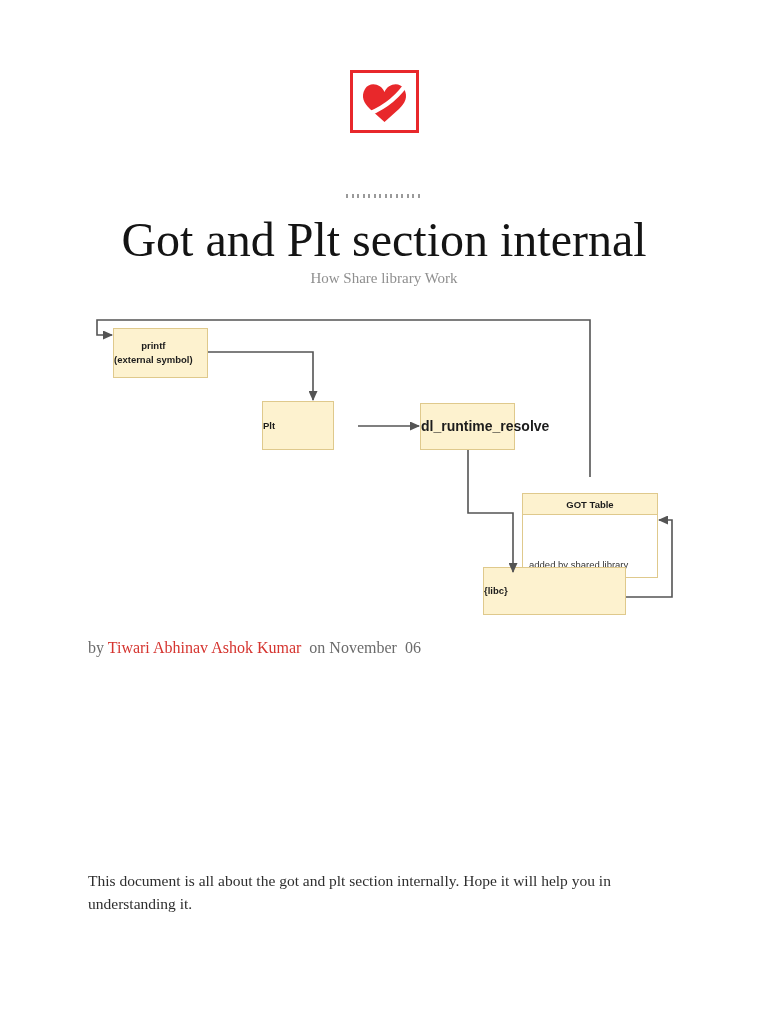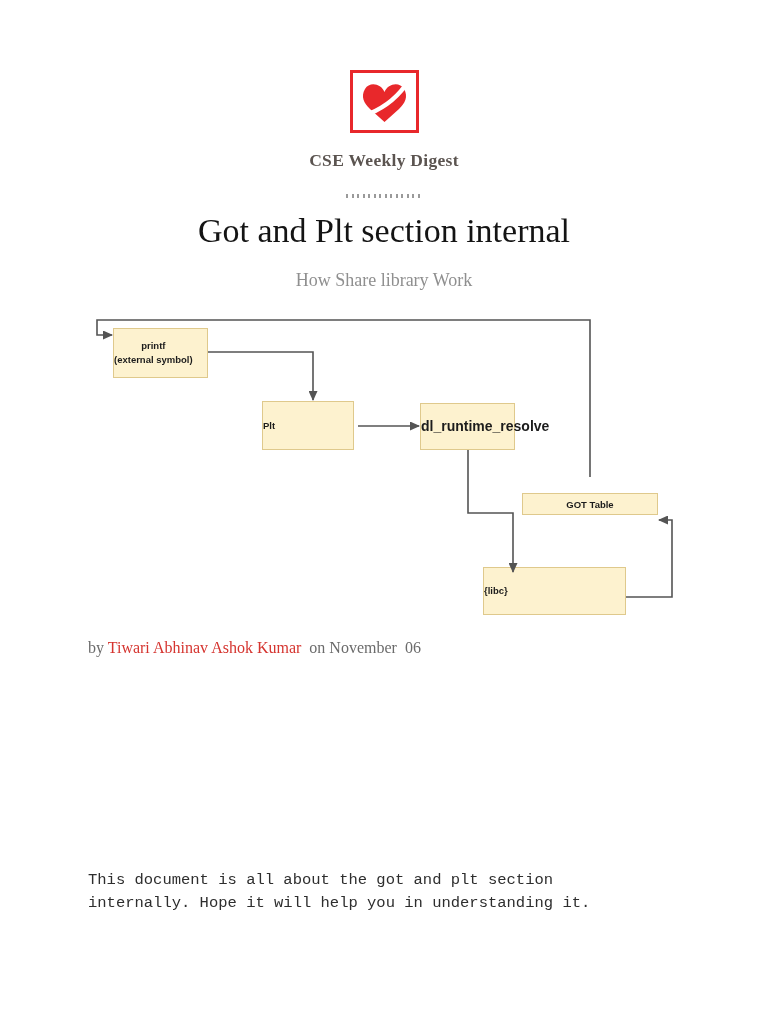--- a/index.html
+++ b/index.html
@@ -16,44 +16,44 @@
     position:absolute; left:0; top:150px; width:768px; text-align:center;
     font-size:17.5px; font-weight:bold; letter-spacing:.3px;
     color:var(--brand-text,#5b5450); cursor:pointer;
   }
   .dots {
     position:absolute; left:346px; top:194px; width:77px; height:4px;
     background:repeating-linear-gradient(90deg, var(--separator,#9a9a9a) 0 2px, transparent 2px 5.5px);
   }
   .title {
     position:absolute; left:0; top:209px; width:768px; text-align:center;
-    font-size:34px; font-weight:400; line-height:1.3;
+    font-size:48px; font-weight:400; line-height:1.3;
     color:var(--title-text,#141414);
   }
   .subtitle {
     position:absolute; left:0; top:270px; width:768px; text-align:center;
-    font-size:18px; color:var(--subtitle-text,#8f8f8f);
+    font-size:15px; color:var(--subtitle-text,#8f8f8f);
   }
 
   
   .diagram { position:absolute; left:0; top:310px; width:768px; height:330px; }
   .connectors { position:absolute; left:0; top:0; width:768px; height:330px; pointer-events:none; }
   .connectors path.link { fill:none; stroke:var(--connector,#545454); stroke-width:1.6; }
   .connectors marker path { fill:var(--connector,#545454); }
   .node {
     position:absolute;
     background:var(--node-fill,#fdf2cf);
     border:1px solid var(--node-border,#dfc98c);
     display:flex; align-items:center; justify-content:flex-start; text-align:center;
     font-family:Liberation Sans, sans-serif;
     font-size:9.5px; font-weight:bold; color:#1c1c1c;
   }
   .node .lbl { white-space:pre-line; line-height:1.45; }
   .node-printf { left:113px; top:18px;  width:95px;  height:50px; }
-  .node-plt    { left:262px; top:91px;  width:92px;  height:49px; }
+  .node-plt    { left:262px; top:91px;  width:72px;  height:49px; }
   .node-dl     { left:420px; top:93px;  width:95px;  height:47px; font-size:14px; }
   .node-libc   { left:483px; top:257px; width:143px; height:48px; }
   .node-got {
     position:absolute; left:522px; top:167px; width:136px; height:85px;
     font-family:"Liberation Sans", sans-serif;
   }
   .got-header {
     height:22px; background:var(--node-fill,#fdf2cf);
     border:1px solid var(--node-border,#dfc98c);
     display:flex; align-items:center; justify-content:center;
@@ -69,37 +69,36 @@
   }
 
   
   .byline {
     position:absolute; left:88px; top:639px;
     font-size:16px; color:var(--byline-text,#6b6b6b); white-space:pre-wrap;text-align:right;
   }
   .byline .author { color:var(--author-link,#d5342f); cursor:pointer; }
   .paragraph {
     position:absolute; left:88px; top:869px; width:565px;
-    font-size:15.5px; line-height:23px; color:var(--body-text,#2e2e2e);font-family:Liberation Mono, monospace;
+    font-size:15.5px; line-height:23px; color:var(--body-text,#2e2e2e);
   }
 </style>
 </head>
 <body>
 
 <div class="page">
 
   <div class="logo-box">
     <svg width="69" height="63" viewBox="0 0 69 63">
       <rect x="1.5" y="1.5" width="66" height="60" fill="#ffffff" stroke="currentColor" stroke-width="3"></rect>
       <path fill="currentColor" d="M34.5 22 C 31 13.5, 19.5 11.5, 15 19 C 10.5 26.5, 14 33.5, 20 39 L 34.5 52 L 49 39 C 55 33.5, 58.5 26.5, 54 19 C 49.5 11.5, 38 13.5, 34.5 22 Z"></path>
       <path fill="none" stroke="#ffffff" stroke-width="4.5" stroke-linecap="round" d="M13 46 C 28 41, 44 31, 55 16"></path>
     </svg>
   </div>
 
-  <div class="brand">CSE Weekly Digest</div>
   <div class="dots"></div>
   <h1 class="title">Got and Plt section internal</h1>
   <div class="subtitle">How Share library Work</div>
 
   <div class="diagram">
 
     <div class="node node-printf">
       <span class="lbl">printf
 (external symbol)</span>
     </div>
@@ -107,20 +106,23 @@
     <div class="node node-plt">
       <span class="lbl">Plt</span>
     </div>
 
     <div class="node node-dl">
       <span class="lbl">dl_runtime_resolve</span>
     </div>
 
     <div class="node-got">
       <div class="got-header">GOT Table</div>
+      <div class="got-body">
+        <span class="got-note">added by shared library</span>
+      </div>
     </div>
 
     <div class="node node-libc">
       <span class="lbl">{libc}</span>
     </div>
 
     <svg class="connectors" viewBox="0 0 768 330">
       <defs>
         <marker id="arrow" markerUnits="userSpaceOnUse" markerWidth="10" markerHeight="9" refX="9" refY="4.5" orient="auto">
           <path d="M0,0 L10,4.5 L0,9 Z"></path>

